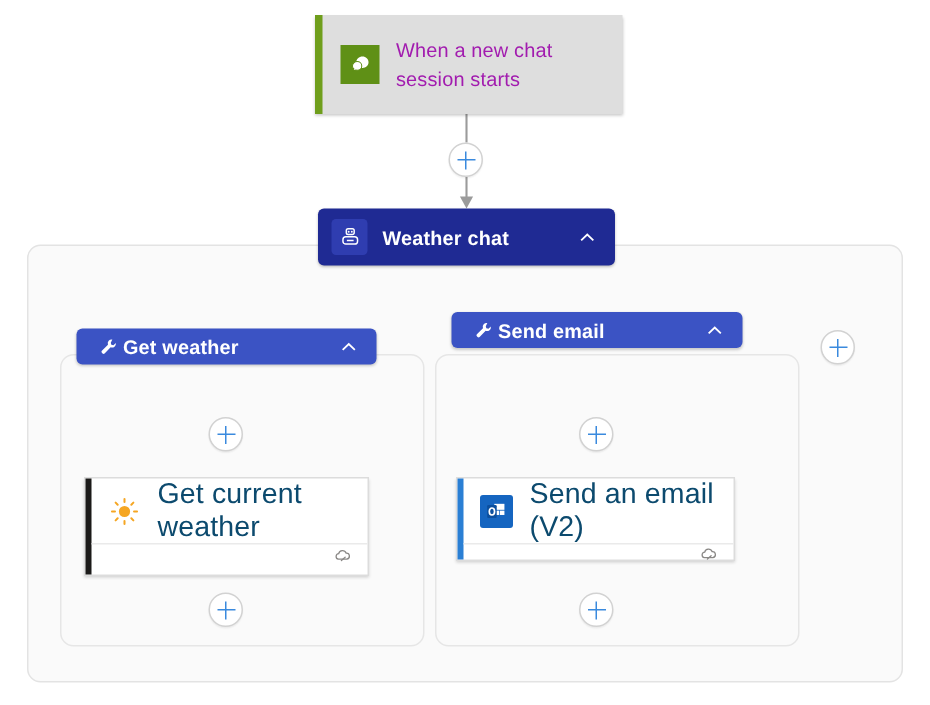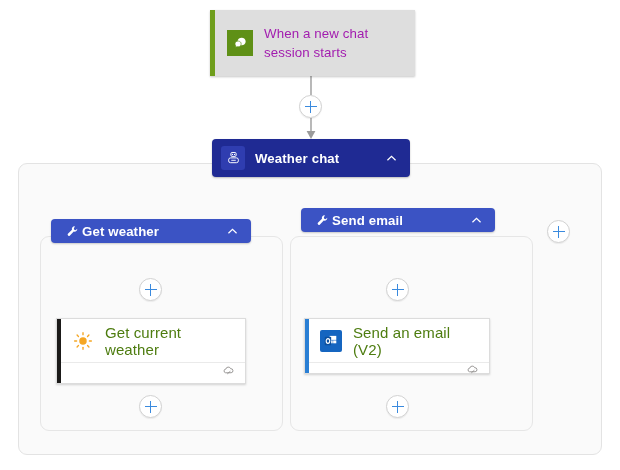--- a/index.html
+++ b/index.html
@@ -183,22 +183,22 @@
   }
   .card-top {
     flex: 1 1 auto;
     display: flex;
     align-items: center;
     padding: 0 10px 0 11px;
     gap: 11px;
     min-height: 43px;
   }
   .card-title {
-    font-size: 15px;
-    color: #4d7c0f;
+    font-size: 19px;
+    color: #0c4a6e;
     letter-spacing: 0.1px;
   }
   .card-bottom {
     height: 22px;
     border-top: 1px solid #eaeaea;
     display: flex;
     align-items: center;
     justify-content: flex-end;
     padding-right: 9px;
   }

